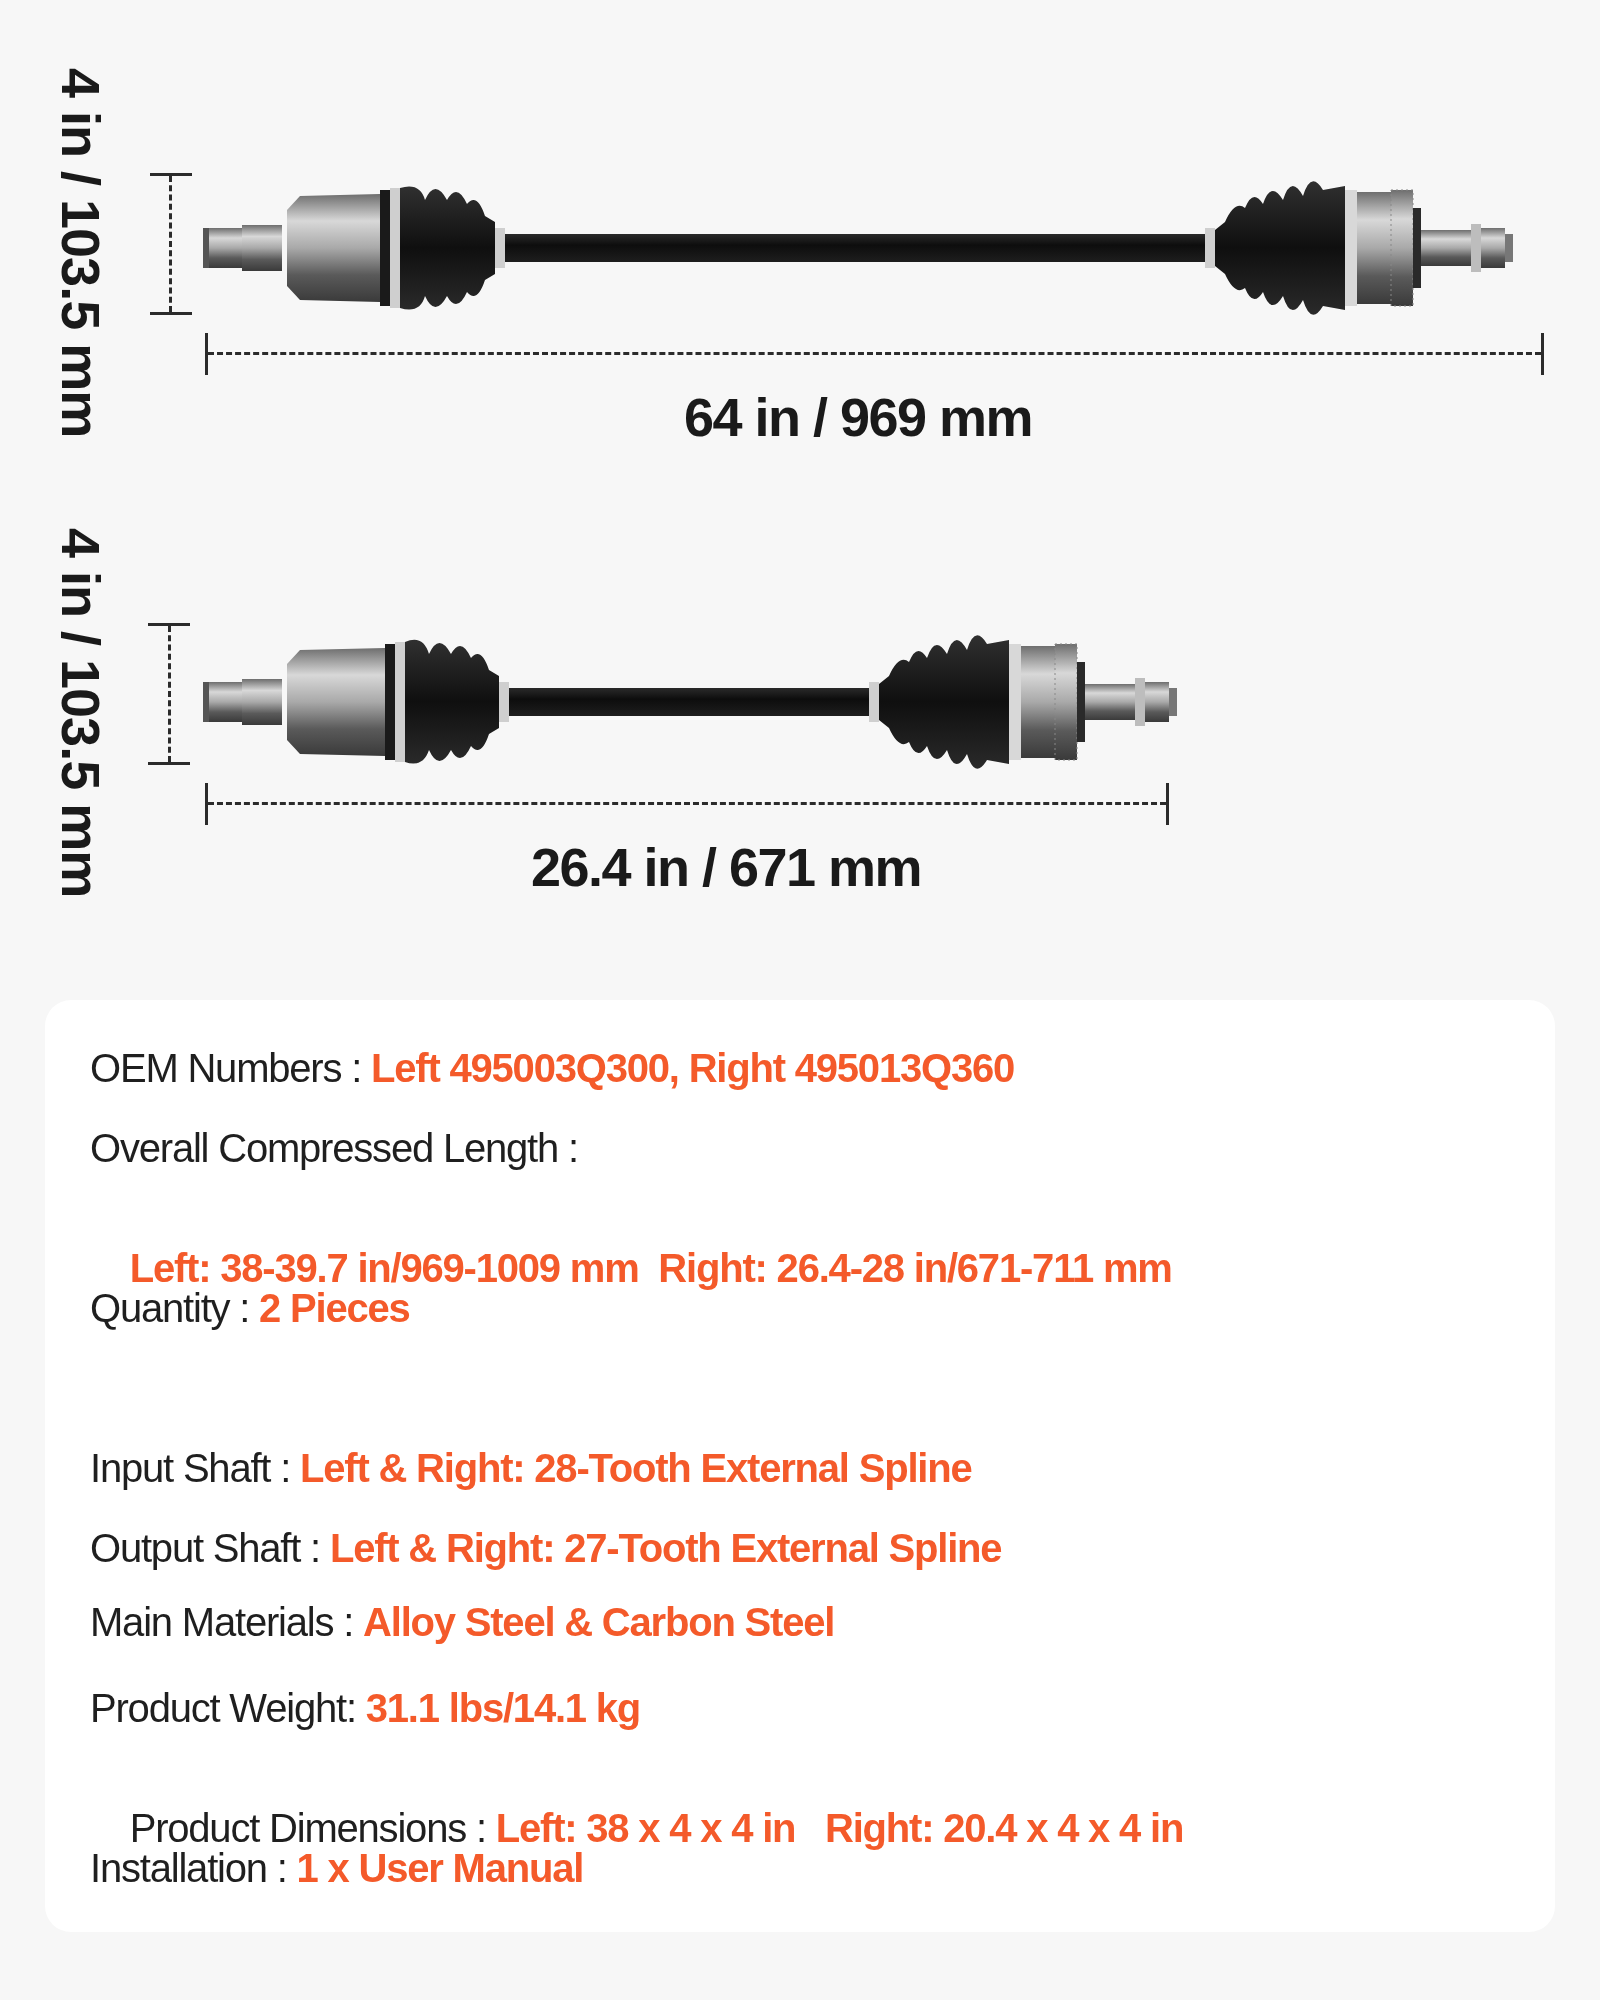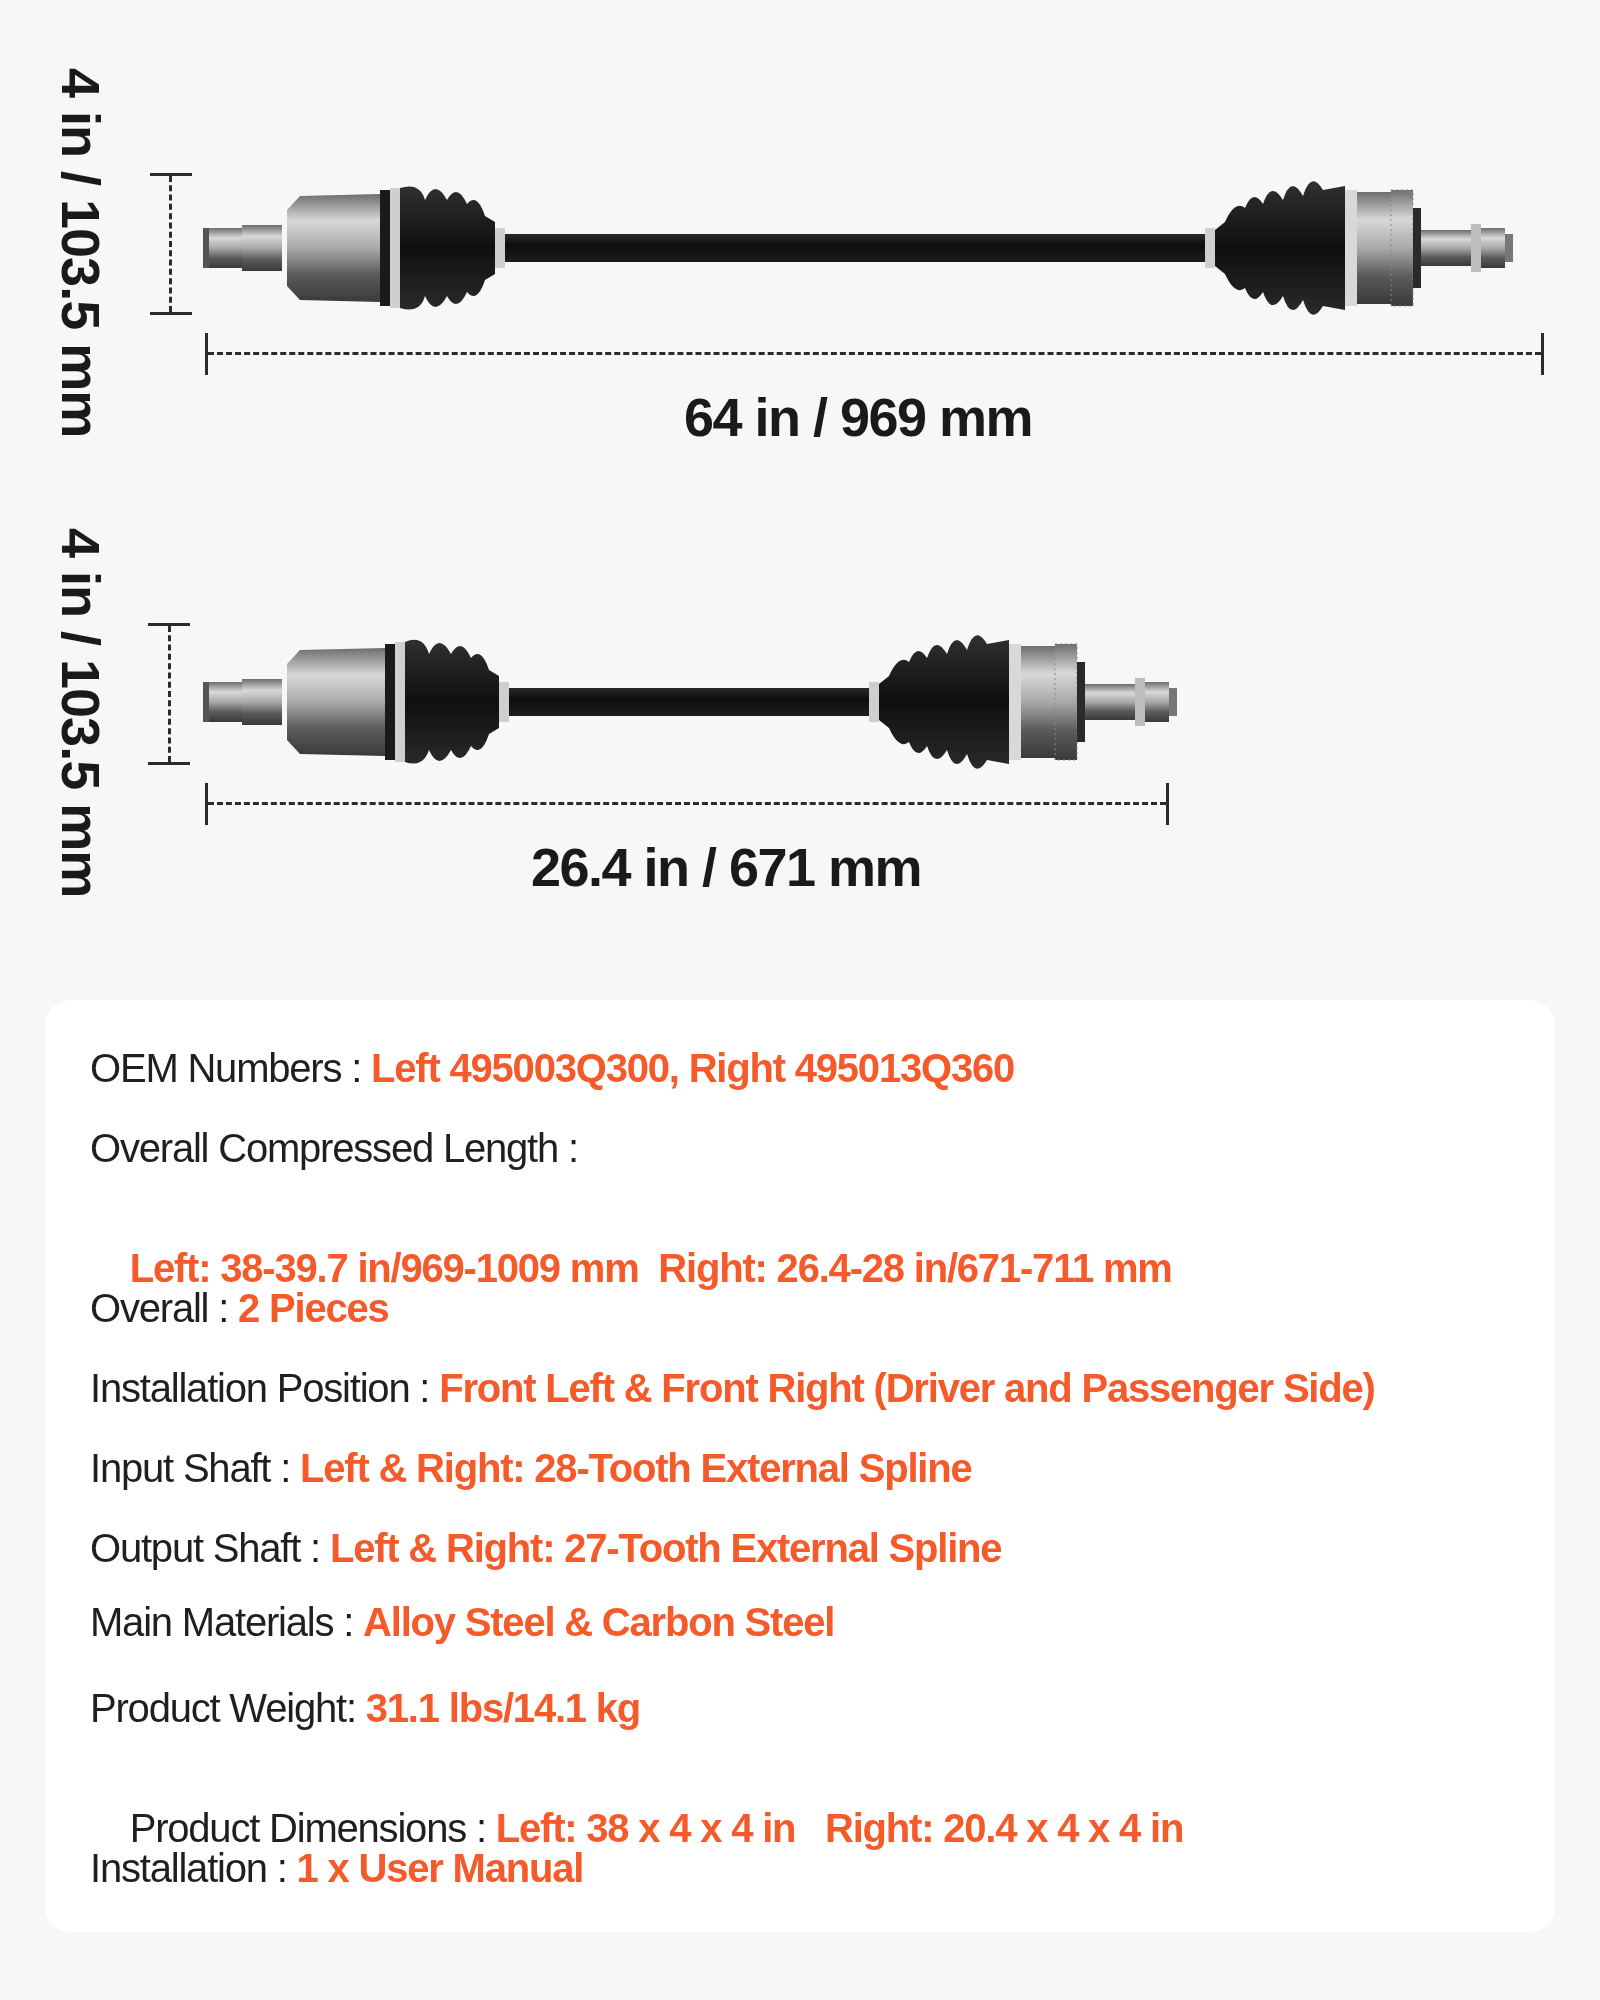--- a/index.html
+++ b/index.html
@@ -136,24 +136,21 @@
   <div class="row" style="top:48px;">
     <span class="lbl">OEM Numbers : </span><span class="val">Left 495003Q300, Right 495013Q360</span>
   </div>
   <div class="row" style="top:128px;">
     <span class="lbl">Overall Compressed Length :</span><span class="val"></span>
   </div>
   <div class="row" style="top:208px; white-space:pre;">
     <span class="lbl"></span><span class="val">Left: 38-39.7 in/969-1009 mm  Right: 26.4-28 in/671-711 mm</span>
   </div>
   <div class="row" style="top:288px;">
-    <span class="lbl">Overall : </span><span class="val">2 Pieces</span>
-  </div>
-  <div class="row" style="top:368px;">
-    <span class="lbl">Installation Position : </span><span class="val">Front Left &amp; Front Right (Driver and Passenger Side)</span>
+    <span class="lbl">Quantity : </span><span class="val">2 Pieces</span>
   </div>
   <div class="row" style="top:448px;">
     <span class="lbl">Input Shaft : </span><span class="val">Left &amp; Right: 28-Tooth External Spline</span>
   </div>
   <div class="row" style="top:528px;">
     <span class="lbl">Output Shaft : </span><span class="val">Left &amp; Right: 27-Tooth External Spline</span>
   </div>
   <div class="row" style="top:602px;">
     <span class="lbl">Main Materials : </span><span class="val">Alloy Steel &amp; Carbon Steel</span>
   </div>

